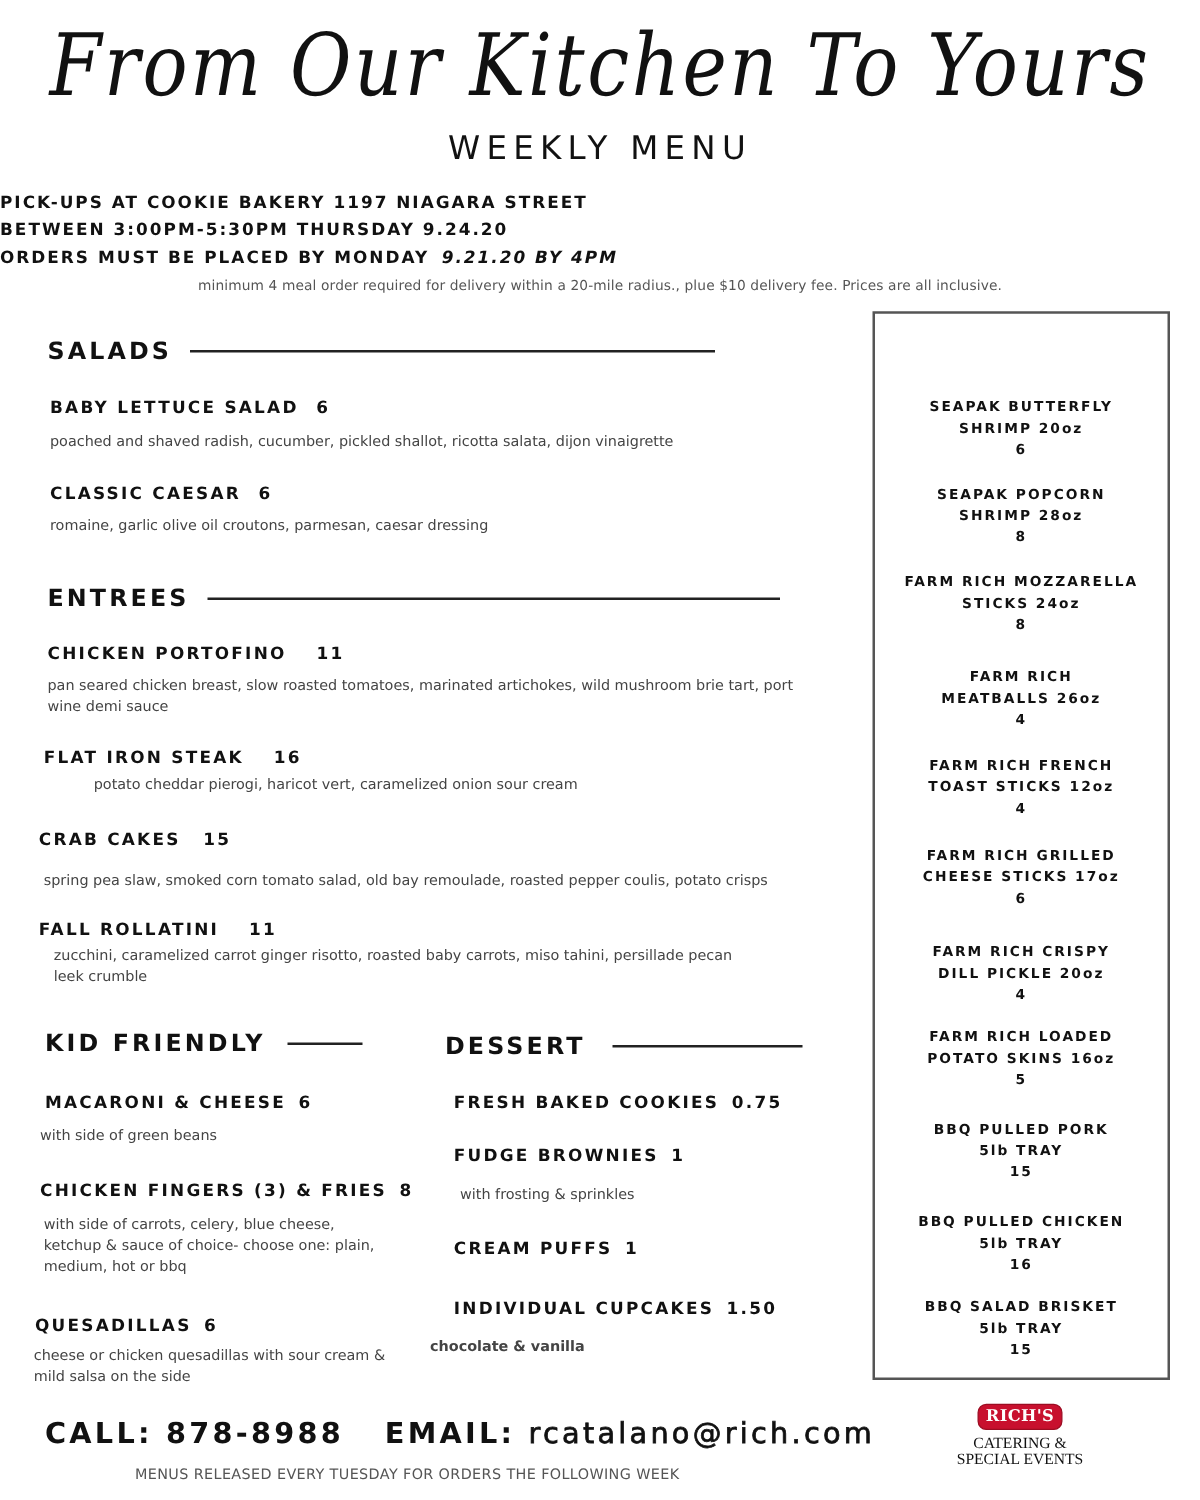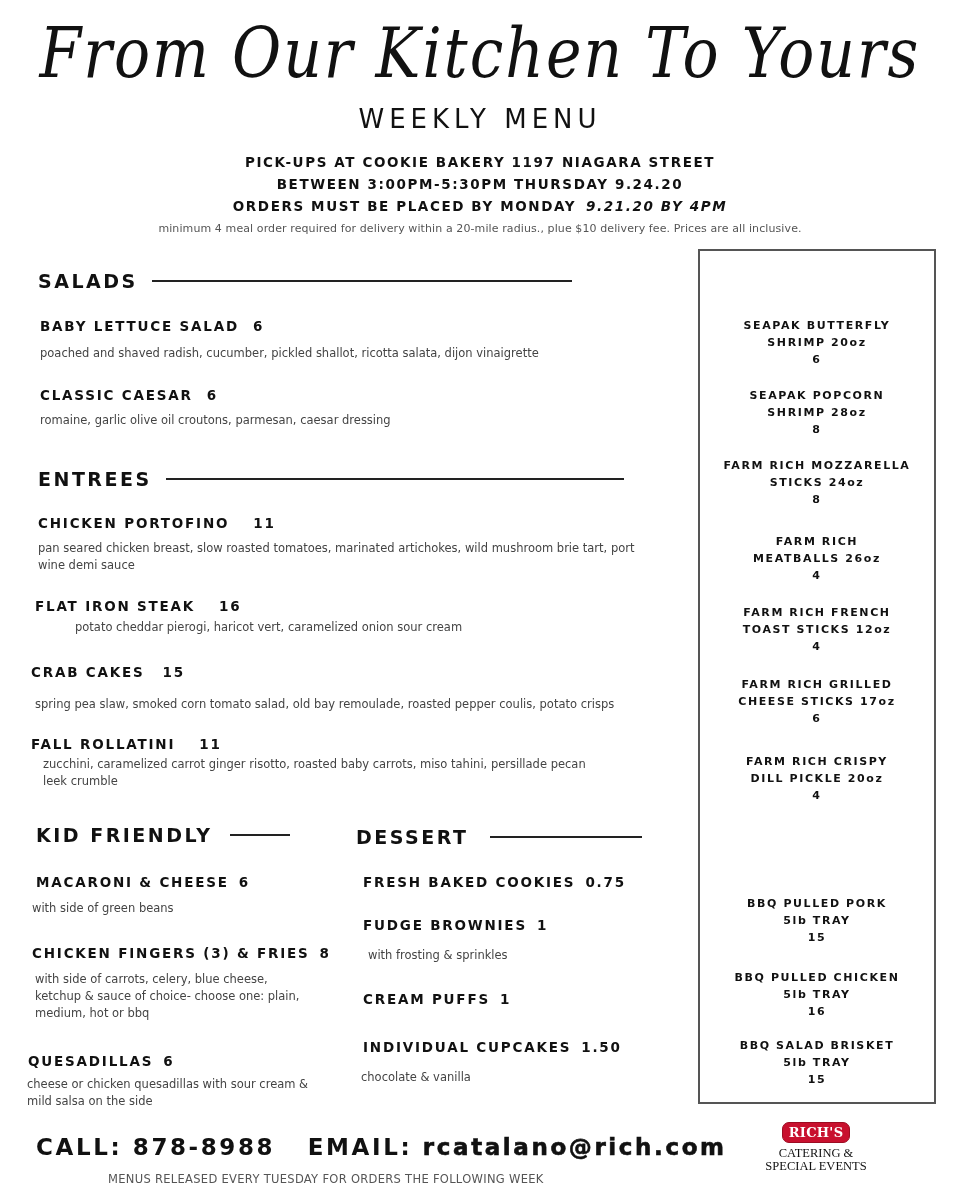--- a/index.html
+++ b/index.html
@@ -11,21 +11,21 @@
       font-family: "DejaVu Serif", serif; font-style: italic; font-weight: normal;
       font-size: 60px; line-height: 90px; letter-spacing: 2px; color: #111;
       transform: scaleY(1.15);
     }
     .main-title {
       position: absolute; left: 0; top: 96px; width: 960px; text-align: center;
       font-family: "DejaVu Sans", sans-serif; font-weight: normal; font-size: 26px;
       letter-spacing: 5px; color: #111; line-height: 46px;
     }
     .info-line {
-      position: absolute; left: 0; width: 960px; text-align: center;
+      position: absolute; left: 0; width: 960px; text-align: left;
       font-weight: bold; font-size: 13.5px; letter-spacing: 1.6px; color: #111;
     }
     .info-line .ital { font-style: italic; margin-left: 10px; }
     .note {
       position: absolute; left: 0; top: 222px; width: 960px; text-align: center;
       font-size: 11px; color: #555; letter-spacing: 0.1px;
     }
 
     .section-head {
       position: absolute; display: flex; align-items: center;
@@ -53,21 +53,21 @@
     .frozen-item {
       position: absolute; left: 0; width: 100%; text-align: center;
       font-weight: bold; font-size: 11px; letter-spacing: 1.6px; line-height: 17px; color: #111;
     }
 
     .footer-contact {
       position: absolute; left: 36px; top: 1134px;
       font-weight: bold; font-size: 23px; letter-spacing: 2.6px; color: #111; white-space: nowrap;
     }
     .footer-contact .email { margin-left: 22px; }
-    .footer-contact .email-value { font-weight: bold; -webkit-text-stroke: 0.6px #111; }
+    .footer-contact .email-value { font-weight: normal; -webkit-text-stroke: 0.6px #111; }
     .footer-note {
       position: absolute; left: 108px; top: 1172px;
       font-size: 11.5px; color: #555; letter-spacing: 0.3px;
     }
 
     .logo { position: absolute; left: 756px; top: 1122px; width: 120px; text-align: center; }
     .logo-badge {
       display: inline-block; background: #c8102e; color: #fff; border-radius: 7px;
       font-family: "DejaVu Serif", serif; font-weight: bold; font-size: 13px;
       padding: 2px 6px; letter-spacing: 0.3px; border: 1px solid #9c0c22;
@@ -124,21 +124,21 @@
 
 <div class="section-head" style="left:356px; top:826px;">
   <span>DESSERT</span>
   <span class="rule" style="width:152px; margin-left:22px;"></span>
 </div>
 <div class="item-name" style="left:363px; top:874px;"><span>FRESH BAKED COOKIES</span><span class="price" style="margin-left:10px;">0.75</span></div>
 <div class="item-name" style="left:363px; top:917px;"><span>FUDGE BROWNIES</span><span class="price" style="margin-left:10px;">1</span></div>
 <div class="item-desc" style="left:368px; top:947px; width:280px;">with frosting &amp; sprinkles</div>
 <div class="item-name" style="left:363px; top:991px;"><span>CREAM PUFFS</span><span class="price" style="margin-left:10px;">1</span></div>
 <div class="item-name" style="left:363px; top:1039px;"><span>INDIVIDUAL CUPCAKES</span><span class="price" style="margin-left:10px;">1.50</span></div>
-<div class="item-desc" style="left:361px; top:1069px; width:280px;">chocolate &amp; vanilla</div>
+<div class="item-desc" style="left:344px; top:1069px; width:280px;font-weight:bold;">chocolate &amp; vanilla</div>
 
 <div class="frozen-box">
 
   <div class="frozen-item" style="top:66px;">
     <div>SEAPAK BUTTERFLY</div>
     <div>SHRIMP 20oz</div>
     <div>6</div>
   </div>
   <div class="frozen-item" style="top:136px;">
     <div>SEAPAK POPCORN</div>
@@ -162,20 +162,25 @@
   </div>
   <div class="frozen-item" style="top:425px;">
     <div>FARM RICH GRILLED</div>
     <div>CHEESE STICKS 17oz</div>
     <div>6</div>
   </div>
   <div class="frozen-item" style="top:502px;">
     <div>FARM RICH CRISPY</div>
     <div>DILL PICKLE 20oz</div>
     <div>4</div>
+  </div>
+  <div class="frozen-item" style="top:570px;">
+    <div>FARM RICH LOADED</div>
+    <div>POTATO SKINS 16oz</div>
+    <div>5</div>
   </div>
   <div class="frozen-item" style="top:644px;">
     <div>BBQ PULLED PORK</div>
     <div>5lb TRAY</div>
     <div>15</div>
   </div>
   <div class="frozen-item" style="top:718px;">
     <div>BBQ PULLED CHICKEN</div>
     <div>5lb TRAY</div>
     <div>16</div>

